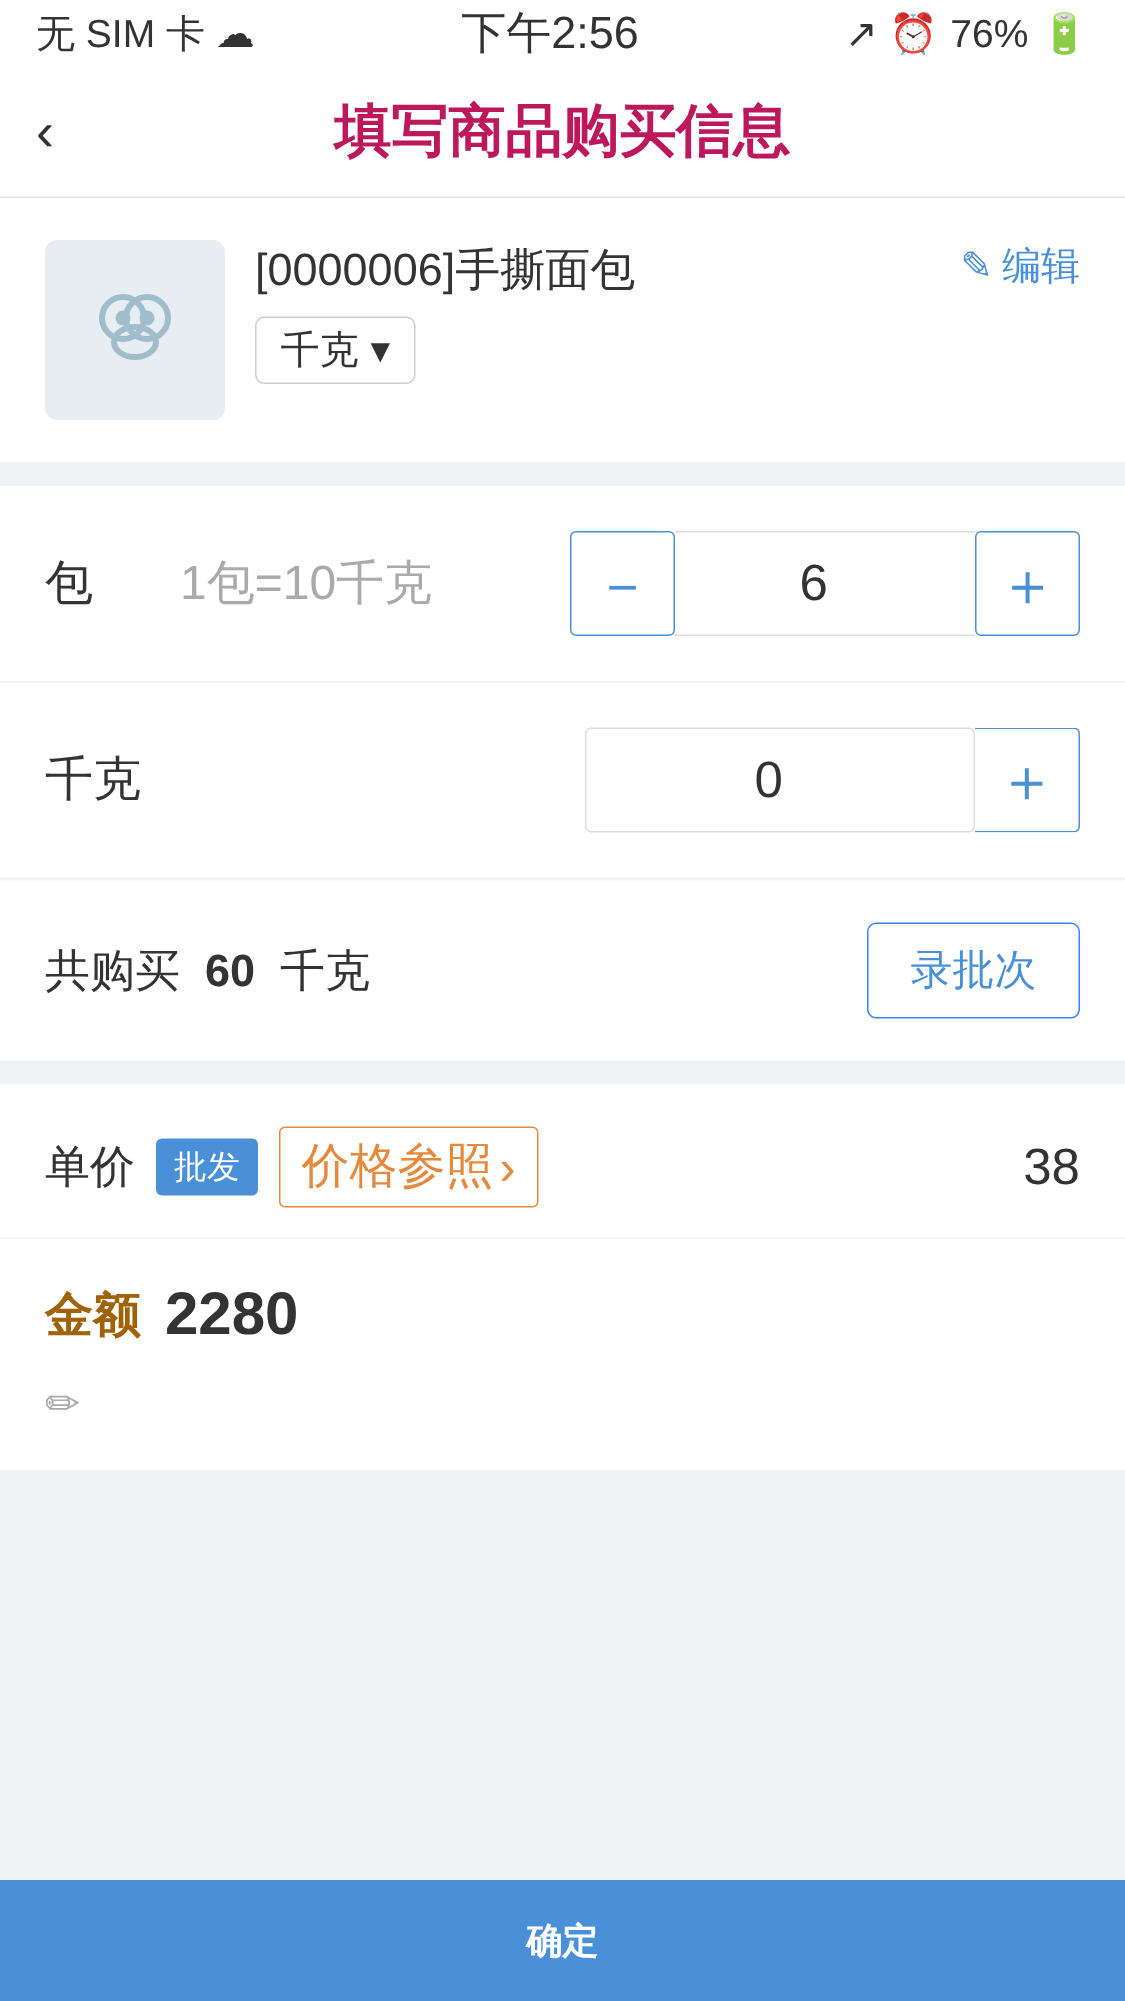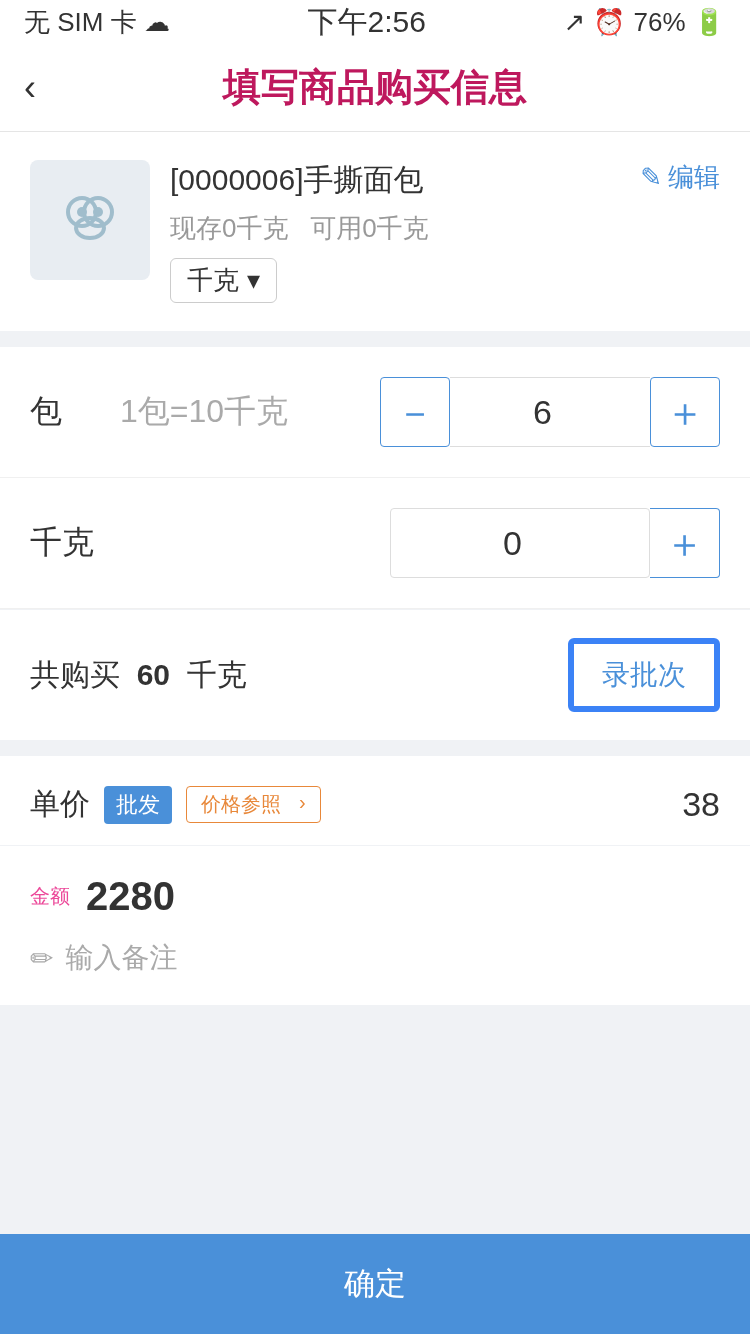--- a/index.html
+++ b/index.html
@@ -173,21 +173,21 @@
       display: flex;
       align-items: center;
       justify-content: space-between;
       margin-bottom: 16px;
     }
     .total-text {
       font-size: 30px;
       color: #333;
     }
     .batch-btn {
-      border: 6px solid #3b82f6;
+      border: 1px solid #3b82f6;
       border-radius: 6px;
       padding: 12px 28px;
       font-size: 28px;
       color: #4a90d9;
       background: #fff;
       cursor: pointer;
     }
 
     
     .price-section {
@@ -213,48 +213,49 @@
       background: #4a90d9;
       color: #fff;
       font-size: 22px;
       padding: 4px 12px;
       border-radius: 4px;
     }
     .price-ref-btn {
       border: 1.5px solid #e8883a;
       border-radius: 4px;
       padding: 4px 14px;
-      font-size: 20px;
+      font-size: 32px;
       color: #e8883a;
       background: #fff;
       display: flex;
-      align-items: flex-start;
-      gap: 18px;
+      align-items: center;
+      gap: 4px;
       cursor: pointer;
     }
     .price-value {
       font-size: 34px;
       color: #333;
       font-weight: 500;
     }
 
     
     .amount-section {
       background: #fff;
       padding: 28px 30px;
     }
     .amount-row {
       display: flex;
       align-items: center;
       gap: 16px;
       margin-bottom: 20px;
     }
     .amount-label {
-      font-size: 20px;
-      color: #ec4899;
+      font-size: 32px;
+      color: #a16207;
+      font-weight: bold;
     }
     .amount-value {
       font-size: 40px;
       color: #333;
       font-weight: 600;
     }
     .remark-row {
       display: flex;
       align-items: center;
       gap: 12px;
@@ -271,25 +272,25 @@
       flex: 1;
       min-height: 300px;
     }
 
     
     .confirm-btn {
       position: fixed;
       bottom: 0;
       left: 0;
       width: 750px;
-      height: 100px;
+      height: 81px;
       background: #4a90d9;
       color: #fff;
-      font-size: 31px;
-      font-weight: 400;
+      font-size: 24px;
+      font-weight: 700;
       border: none;
       cursor: pointer;
       display: flex;
       align-items: center;
       justify-content: center;
     }
 
     .product-card-wrapper {
       background: #fff;
       position: relative;
@@ -321,24 +322,20 @@
       <svg viewBox="0 0 60 60" xmlns="http://www.w3.org/2000/svg">
         <circle cx="22" cy="22" r="14" fill="none" stroke="#5a8fa8" stroke-width="4"></circle>
         <circle cx="38" cy="22" r="14" fill="none" stroke="#5a8fa8" stroke-width="4"></circle>
         <ellipse cx="30" cy="38" rx="14" ry="10" fill="none" stroke="#5a8fa8" stroke-width="4"></ellipse>
         <circle cx="22" cy="22" r="5" fill="#5a8fa8"></circle>
         <circle cx="38" cy="22" r="5" fill="#5a8fa8"></circle>
       </svg>
     </div>
     <div class="product-info">
       <div class="product-name">[0000006]手撕面包</div>
-      <div class="product-stock">
-        <span>现存0千克</span>&nbsp;&nbsp;
-        <span>可用0千克</span>
-      </div>
       <div class="product-unit-row">
         <div class="unit-selector">
           <span>千克</span>
           <span>▾</span>
         </div>
       </div>
     </div>
   </div>
   <div class="edit-btn">
     <span>✎</span>
@@ -391,19 +388,18 @@
   </div>
 </div>
 
 <div class="amount-section">
   <div class="amount-row">
     <span class="amount-label">金额</span>
     <span class="amount-value">2280</span>
   </div>
   <div class="remark-row">
     <span class="remark-icon">✏</span>
-    <span class="remark-text">输入备注</span>
   </div>
 </div>
 
 <div class="gray-area" style="height: 340px;"></div>
 
 <button class="confirm-btn">确定</button>
 
 </body></html>

